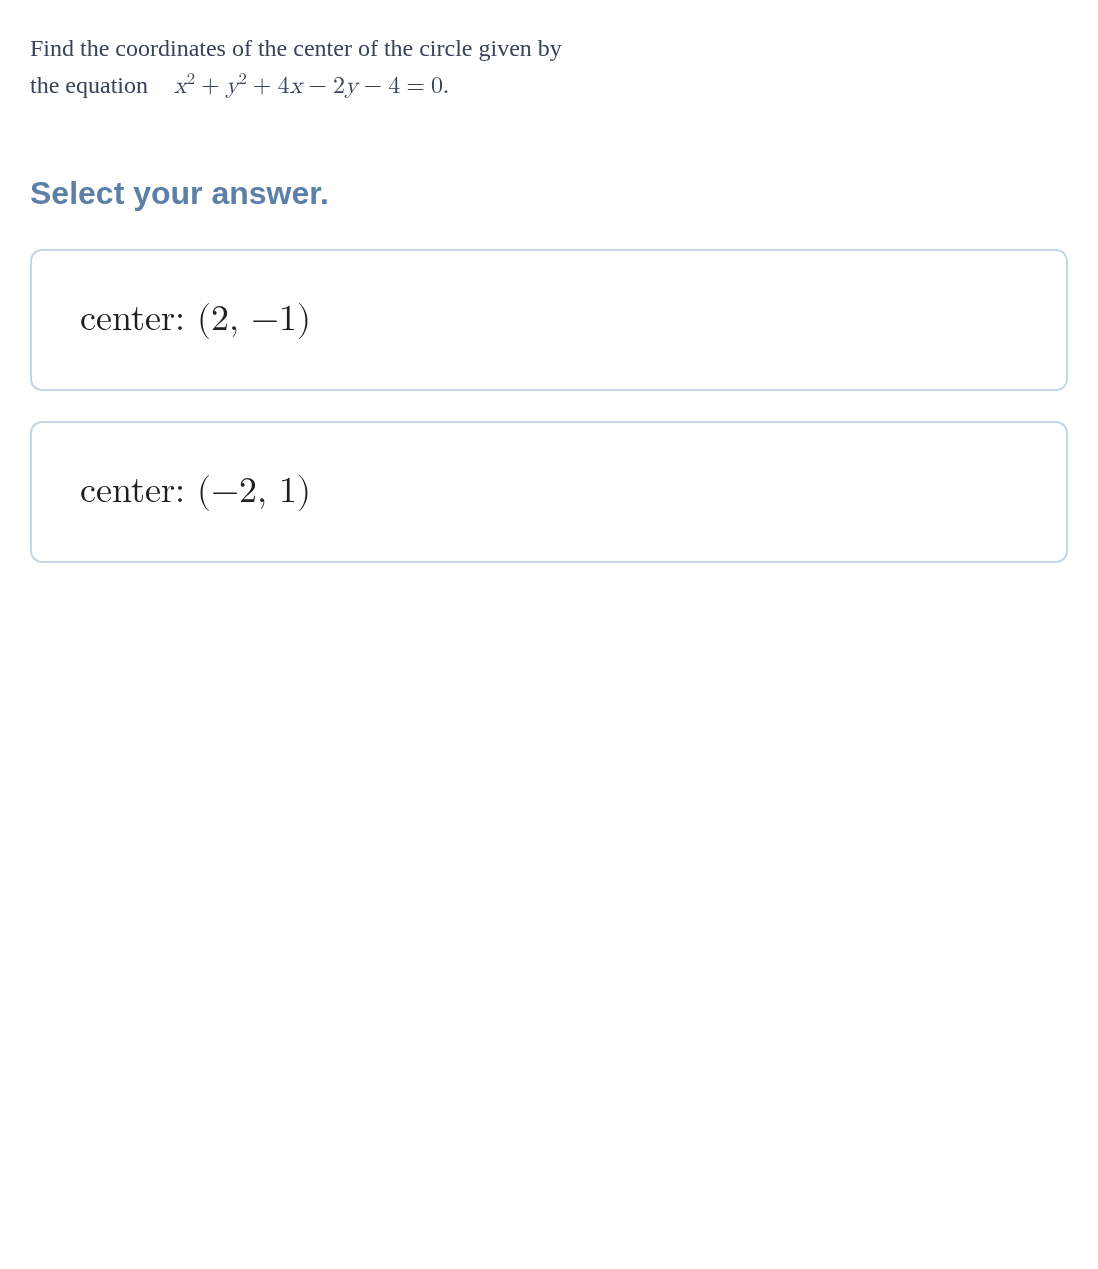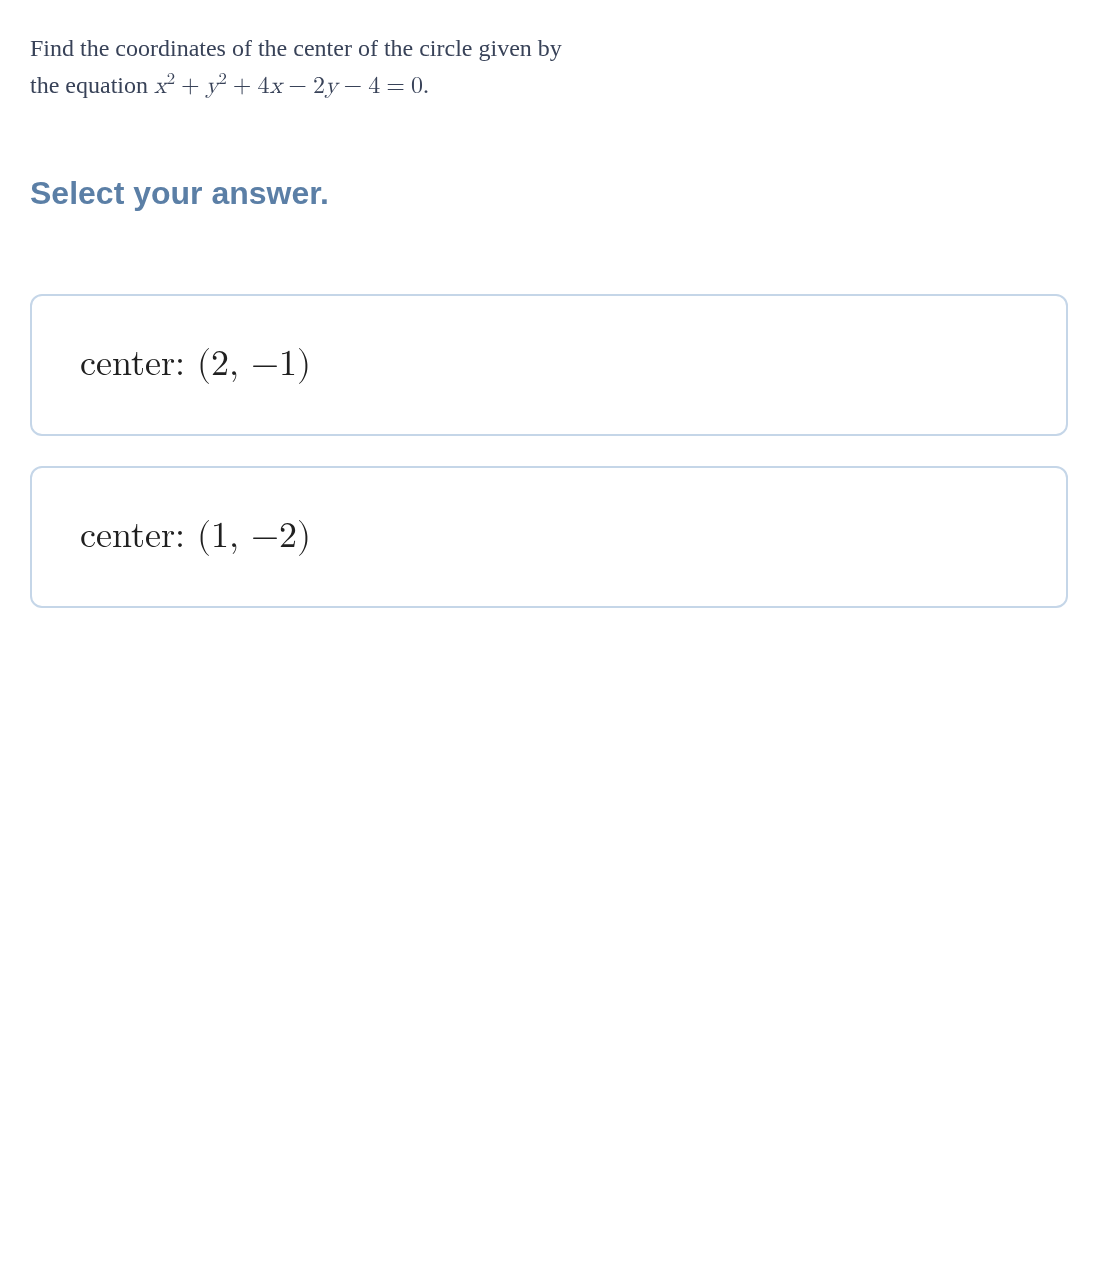--- a/index.html
+++ b/index.html
@@ -13,40 +13,41 @@
     }
     .question {
       font-size: 24px;
       line-height: 1.55;
       color: #384258;
       margin-bottom: 70px;
     }
     .equation {
       font-family: 'Latin Modern Math', 'Cambria Math', 'Times New Roman', serif;
       font-style: italic;
+      margin-left: 20px;
     }
     .equation .op {
       font-style: normal;
       padding: 0 6px;
     }
     .equation .num {
       font-style: normal;
     }
     sup {
       font-size: 0.7em;
       font-style: normal;
       vertical-align: super;
       line-height: 0;
     }
     .prompt {
       font-family: 'Segoe UI', Arial, sans-serif;
       font-size: 32px;
       font-weight: 700;
       color: #5b7fa6;
-      margin-bottom: 82px;
+      margin-bottom: 37px;
     }
     .options {
       display: flex;
       flex-direction: column;
       gap: 30px;
     }
     .option {
       border: 2px solid #c5d6e8;
       border-radius: 12px;
       padding: 38px 48px 48px 48px;
@@ -68,15 +69,15 @@
   <span>the equation </span><span><span class="equation">x<sup>2</sup><span class="op">+</span>y<sup>2</sup><span class="op">+</span><span class="num">4</span>x<span class="op">−</span><span class="num">2</span>y<span class="op">−</span><span class="num">4</span><span class="op">=</span><span class="num">0</span></span>.</span>
 </div>
 
 <div class="prompt">Select your answer.</div>
 
 <div class="options">
   <div class="option">
     <span>center: </span><span class="coords">(2, −1)</span>
   </div>
   <div class="option">
-    <span>center: </span><span class="coords">(1, −2)</span>
+    <span>center: </span><span class="coords">(−2, 1)</span>
   </div>
 </div>
 
 </body></html>

